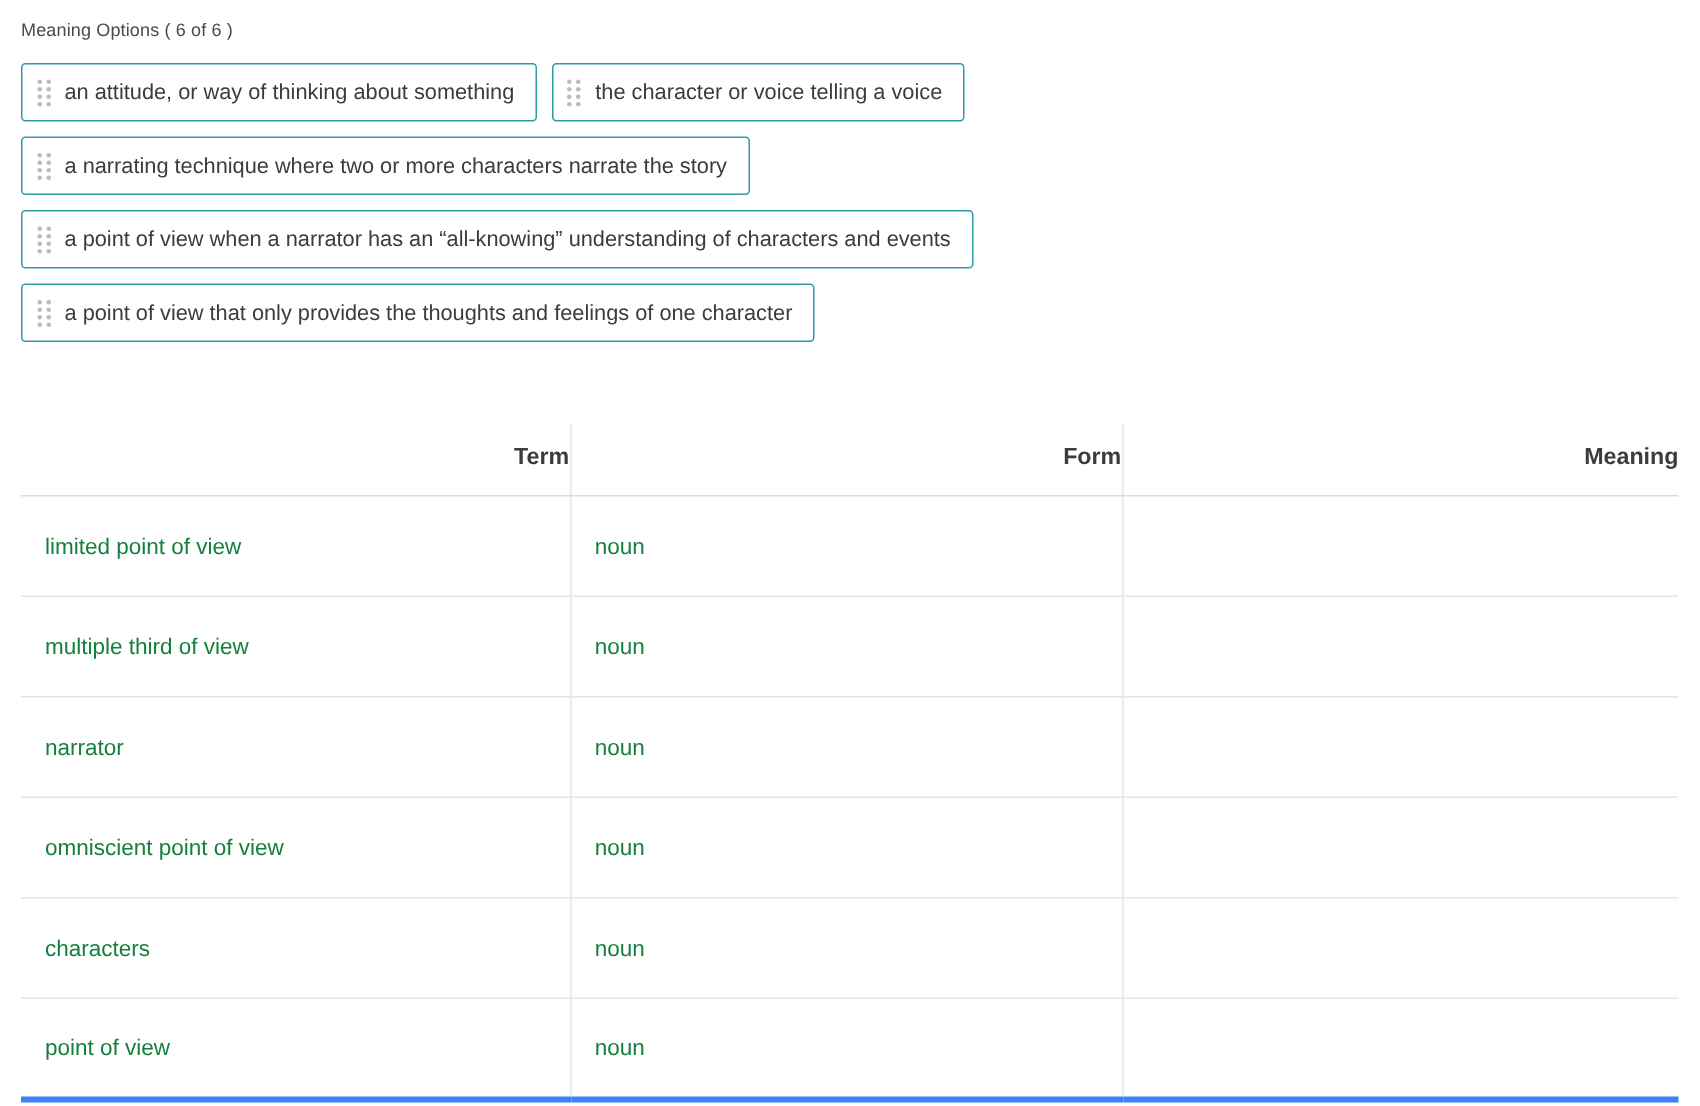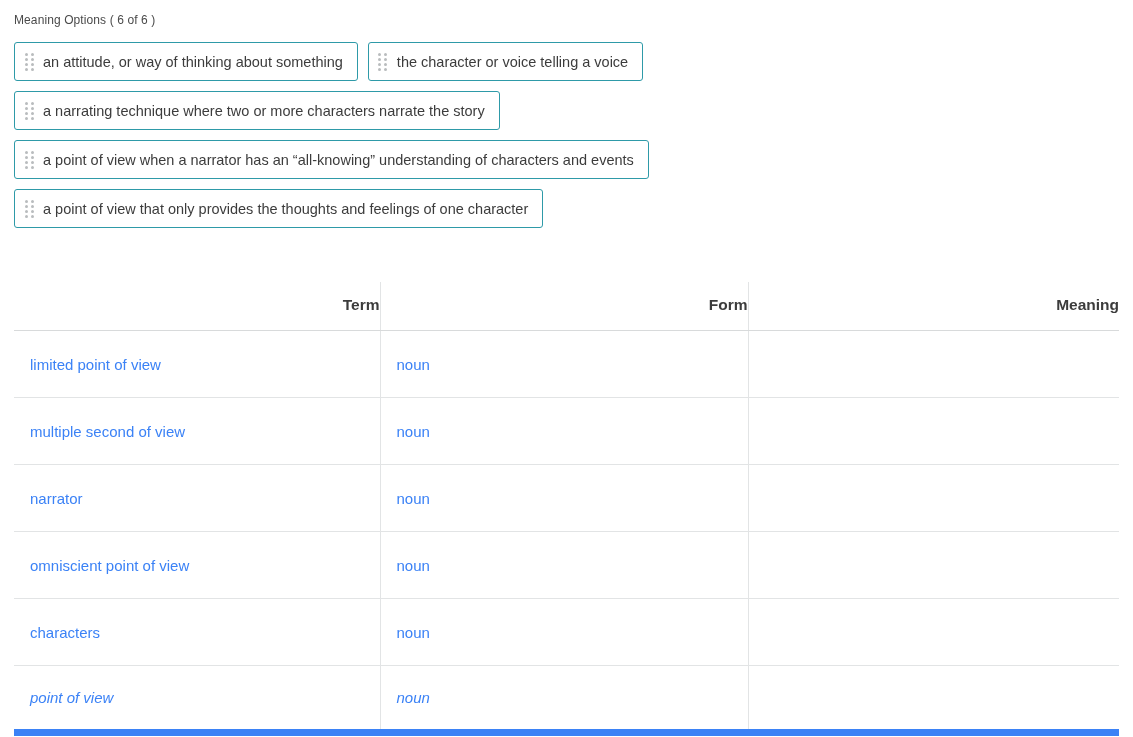--- a/index.html
+++ b/index.html
@@ -96,32 +96,32 @@
     font-weight: bold;
     color: #3c3c3c;
     text-align: right;
     padding: 14px 0 16px 0;
     border-bottom: 1px solid #d8dadb;
     background: #ffffff;
   }
   .table tbody td {
     height: 67px;
     font-size: 15px;
-    color: #3b82f6;
+    color: #15803d;
     padding: 0 0 0 16px;
     border-bottom: 1px solid #e2e4e5;
     vertical-align: middle;
     background: #ffffff;
   }
   .table tbody td.term { }
   .table tbody td.form,
   .table thead th.form-h { border-left: 1px solid #e2e4e5; }
   .table tbody td.meaning,
   .table thead th.meaning-h { border-left: 1px solid #e2e4e5; margin-left: 24px; }
-  .table tbody tr:last-child td { border-bottom: 7px solid #3b82f6; font-style: italic; }
+  .table tbody tr:last-child td { border-bottom: 4px solid #3b82f6; }
 </style>
 </head>
 <body>
 
 <div id="page">
 
   <div class="options-header">Meaning Options ( 6 of 6 )</div>
 
   <div class="options-wrap">
 
@@ -221,21 +221,21 @@
         <th class="meaning-h">Meaning</th>
       </tr>
     </thead>
     <tbody>
       <tr>
         <td class="term">limited point of view</td>
         <td class="form">noun</td>
         <td class="meaning"></td>
       </tr>
       <tr>
-        <td class="term">multiple second of view</td>
+        <td class="term">multiple third of view</td>
         <td class="form">noun</td>
         <td class="meaning"></td>
       </tr>
       <tr>
         <td class="term">narrator</td>
         <td class="form">noun</td>
         <td class="meaning"></td>
       </tr>
       <tr>
         <td class="term">omniscient point of view</td>

